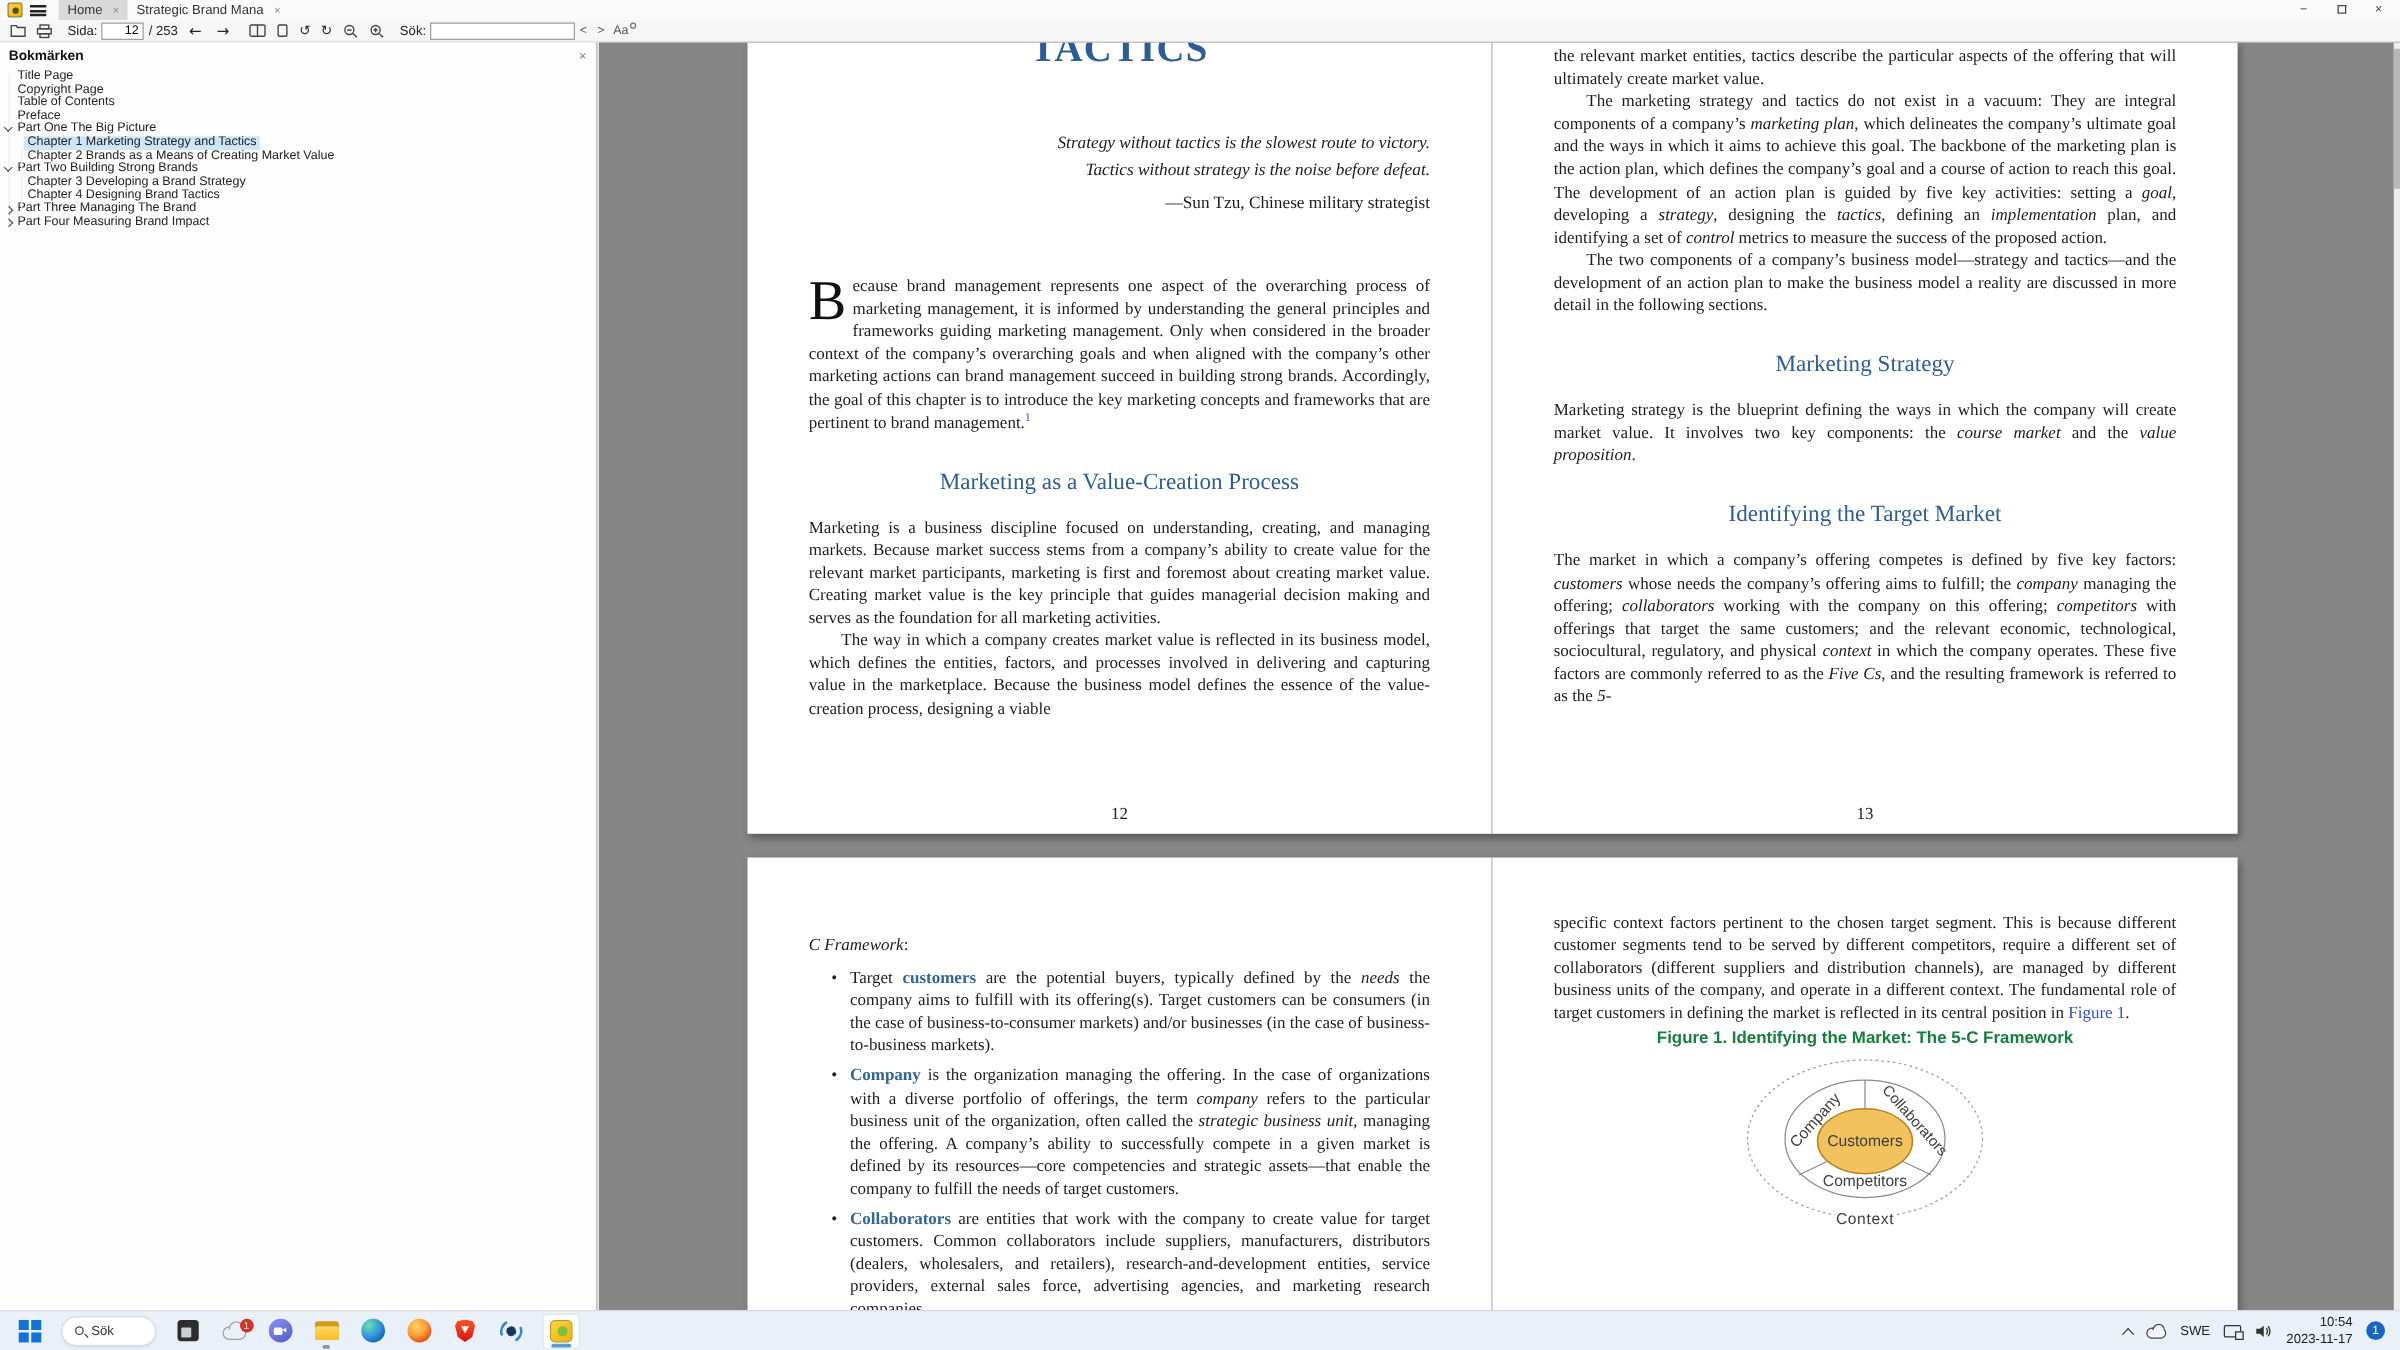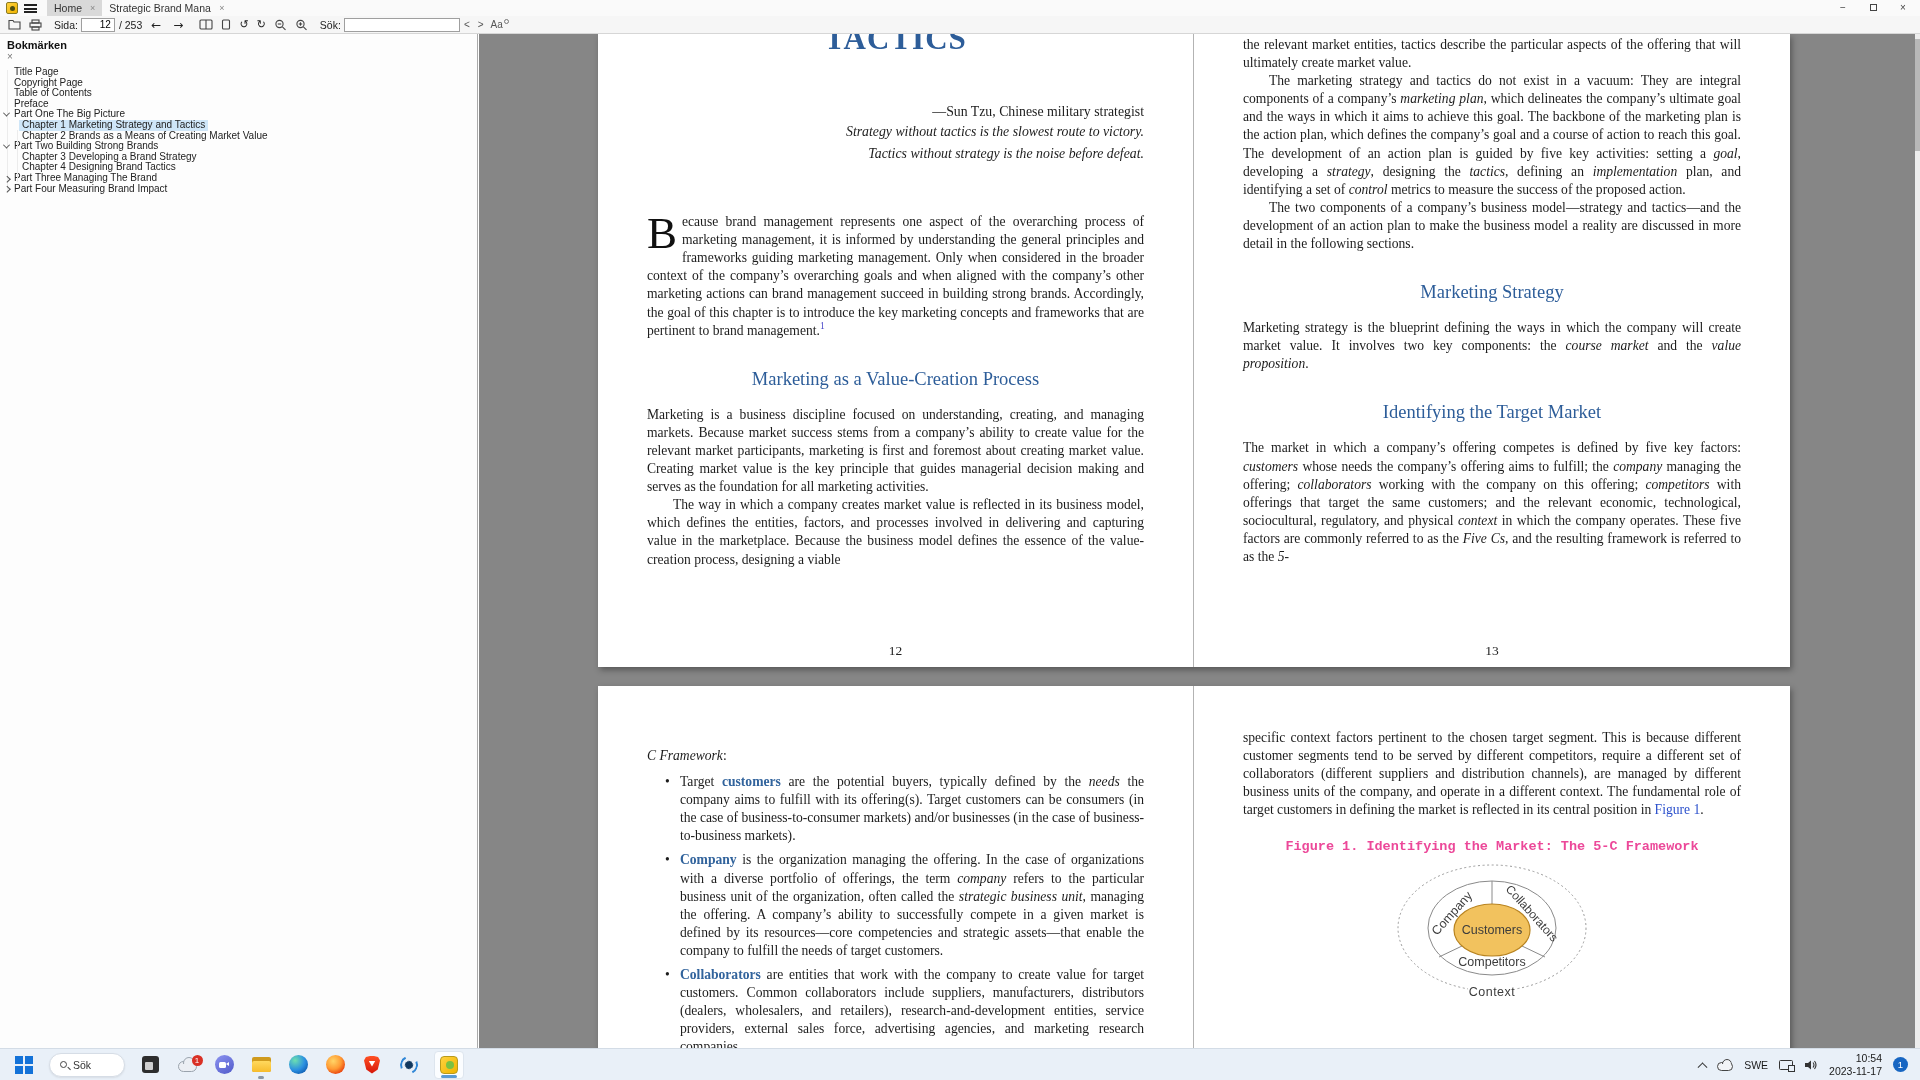--- a/index.html
+++ b/index.html
@@ -30,21 +30,21 @@
   .tb-ic { stroke:#444; fill:none; stroke-width:1.1; }
   .tlab { margin:0 3px 0 8px; }
   .pageinput { width:34px; height:14px; border:1px solid #9f9f9f; background:#fff; font-size:10px; text-align:right; padding-right:3px; font-family:"Liberation Sans",sans-serif; }
   .searchinput { width:116px; height:14px; border:1px solid #9f9f9f; background:#fff; font-size:10px; padding:0 3px; font-family:"Liberation Sans",sans-serif; }
   .navgl { color:#555; font-size:10px; padding:0 4px; }
   .aa { color:#555; font-size:10px; padding:0 3px; position:relative; }
   .aa::after { content:""; display:inline-block; width:3px; height:3px; border:1px solid #777; border-radius:50%; margin-left:1px; vertical-align:super; }
 
   
   .sidebar { position:absolute; left:0; top:34px; width:478px; height:1014px; background:#fdfdfd; border-right:1px solid #aaa; }
-  .sb-head { display:flex; align-items:flex-start; justify-content:space-between; padding:5px 8px 2px 7px;flex-direction:column; }
+  .sb-head { display:flex; align-items:center; justify-content:space-between; padding:5px 8px 2px 7px; }
   .sb-title { font-size:11px; font-weight:bold; color:#111; }
   .sb-close { color:#777; font-size:10px; }
   .tree { position:relative; padding-top:3px; }
   .tree::before { content:""; position:absolute; left:7px; top:6px; height:122px; border-left:1px solid #ececec; }
   .tree::after { content:""; position:absolute; left:17px; top:66px; height:52px; border-left:1px solid #ececec; }
   .bm-row { position:relative; height:10.6px; display:flex; align-items:center; font-size:10px; color:#222; white-space:nowrap; }
   .bm-row .chev { position:absolute; left:4px; width:5px; height:5px; border-right:1.2px solid #555; border-bottom:1.2px solid #555; }
   .chev.down { transform:rotate(45deg) translate(-1px,-1px); }
   .chev.right { transform:rotate(-45deg) translate(0,1px); }
   .bm-label { padding:0 3px; line-height:10.6px; }
@@ -77,21 +77,21 @@
   .blk.bullet { position:relative; padding-left:33px; margin-bottom:6px; }
   .blk.bullet::before { content:"•"; position:absolute; left:18px; }
   .bullets-gap { height:8px; }
   .r-i { font-style:italic; }
   .r-tb { color:#31639c; font-weight:bold; }
   .r-link { color:#2b50cc; }
   .r-sup { color:#4846c8; font-size:9.5px; vertical-align:super; line-height:0; }
   .p13 .col { padding-top:2px; }
   .p14 .col { padding-top:61px; }
   .p15 .col { padding-top:43px; }
-  .caption { font-family:Liberation Mono, monospace; font-size:13.5px; font-weight:bold; color:#ec4899; text-align:center; margin:20px 0 0; }
+  .caption { font-family:Liberation Sans, sans-serif; font-size:13.5px; font-weight:bold; color:#15803d; text-align:center; margin:3px 0 0; }
   .figsvg { display:block; margin:4px auto 6px; }
   .figsvg text { font-family:"Liberation Sans", sans-serif; fill:#3c3c3c; }
 
   
   .vscroll { position:absolute; right:0; top:0; width:5px; height:1014px; background:#ededed; }
   .vthumb { position:absolute; right:0; top:5px; width:5px; height:112px; background:#b8b8b8; }
 
   
   .taskbar { position:absolute; left:0; top:1048px; width:1920px; height:32px; background:#e9f0f8;
     border-top:1px solid #d3dce6; display:flex; align-items:center; }
@@ -267,25 +267,25 @@
         </div>
       </div>
   </div>
 
   <div class="pdfarea">
 
     <div class="spread spread1">
       <div class="page left p12">
         <div class="col">
             <div class="blk title"><span>TACTICS</span></div>
-            <div class="blk attribution"><span>—Sun Tzu, Chinese military strategist</span></div>
             <div class="blk epigraph">
               <div><span class="r-i">Strategy without tactics is the slowest route to victory.</span></div>
               <div><span class="r-i">Tactics without strategy is the noise before defeat.</span></div>
             </div>
+            <div class="blk attribution"><span>—Sun Tzu, Chinese military strategist</span></div>
             <div class="blk dropcappara"><span class="dropcap">B</span><span>ecause brand management represents one aspect of the overarching process of marketing management, it is informed by understanding the general principles and frameworks guiding marketing management. Only when considered in the broader context of the company’s overarching goals and when aligned with the company’s other marketing actions can brand management succeed in building strong brands. Accordingly, the goal of this chapter is to introduce the key marketing concepts and frameworks that are pertinent to brand management.</span><span class="r-sup">1</span></div>
             <div class="blk heading"><span>Marketing as a Value-Creation Process</span></div>
             <div class="blk para"><span>Marketing is a business discipline focused on understanding, creating, and managing markets. Because market success stems from a company’s ability to create value for the relevant market participants, marketing is first and foremost about creating market value. Creating market value is the key principle that guides managerial decision making and serves as the foundation for all marketing activities.</span></div>
             <div class="blk para indent"><span>The way in which a company creates market value is reflected in its business model, which defines the entities, factors, and processes involved in delivering and capturing value in the marketplace. Because the business model defines the essence of the value-creation process, designing a viable</span></div>
           </div>
         <div class="pagenum">12</div>
       </div>
       <div class="page p13">
         <div class="col">
             <div class="blk para"><span>the relevant market entities, tactics describe the particular aspects of the offering that will ultimately create market value.</span></div>

